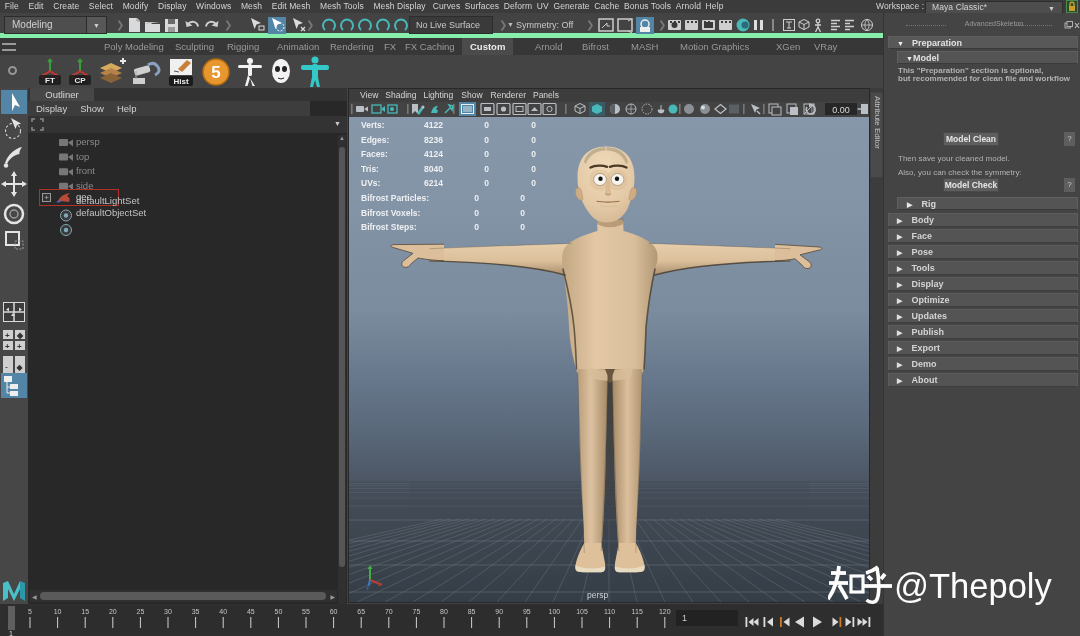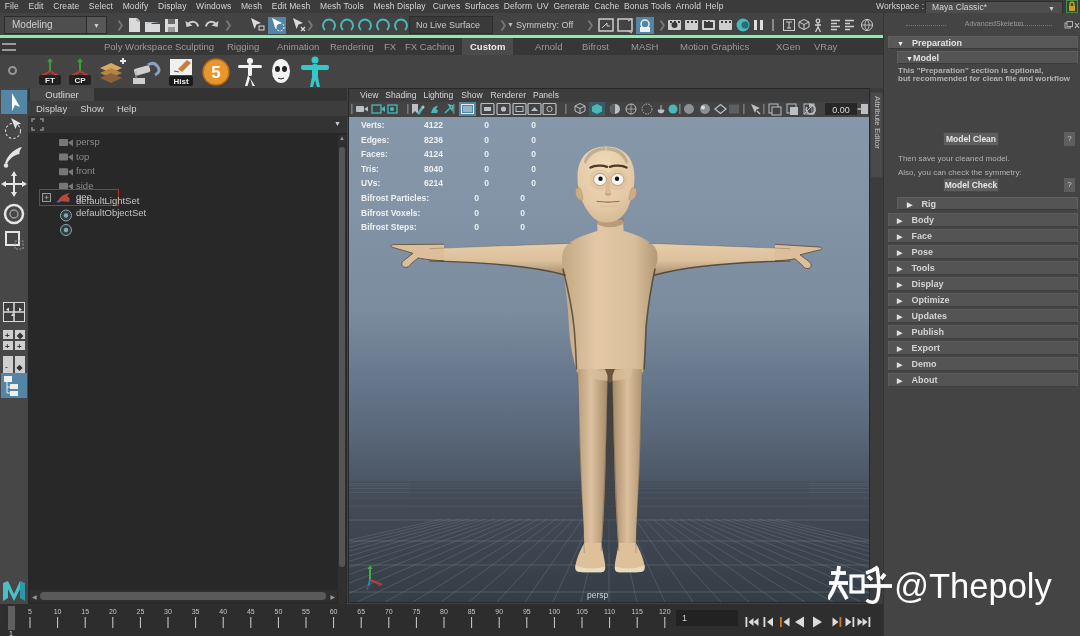--- a/index.html
+++ b/index.html
@@ -2,21 +2,21 @@
 <html><head><meta charset="utf-8"><style>
 *{margin:0;padding:0;box-sizing:border-box}
 html,body{width:1080px;height:636px;overflow:hidden;background:#434343;font-family:"Liberation Sans",sans-serif;}
 .abs{position:absolute}
 #stage{position:relative;width:1080px;height:636px;background:#434343}
 
 #menubar{left:0;top:0;width:1080px;height:13px;background:#3b3b3b;color:#d4d4d4;font-size:8.5px;line-height:13px;white-space:nowrap}
 #menubar>span{margin:0 4.8px;letter-spacing:0.1px}
 #menubar>span:nth-child(n+12){margin:0 2.3px}
 
-#toolbar{left:0;top:13px;width:883px;height:25px;background:#434343;border-bottom:3px solid #86efac}
+#toolbar{left:0;top:13px;width:883px;height:25px;background:#434343;border-bottom:5px solid #86efac}
 .tsep{position:absolute;top:5px;width:5px;height:14px;color:#787878;font-size:10px;line-height:14px}
 
 #shelftabs{left:0;top:38px;width:883px;height:17px;background:#373737;color:#9a9a9a;font-size:9.5px;line-height:17px;white-space:nowrap}
 #shelftabs span{margin:0 9px}
 #shelficons{left:0;top:55px;width:883px;height:33px;background:#444444}
 
 #leftcol{left:0;top:88px;width:28px;height:516px;background:#474747}
 
 #outliner{left:28px;top:88px;width:319px;height:516px;background:#282828}
 
@@ -139,21 +139,21 @@
           </g>
           <path d="M48 3.5 h9 M48 6.5 h6 M48 9.5 h9 M48 12.5 h6" stroke-width="1.4"></path>
           <path d="M62 3.5 h9 M62 6.5 h5 M62 9.5 h9 M62 12.5 h5" stroke-width="1.4"></path>
           <circle cx="84" cy="8" r="5.5"></circle>
           <path d="M78.5 8 h11 M84 2.5 a8 8 0 0 1 0 11 M84 2.5 a8 8 0 0 0 0 11" stroke-width="0.8"></path>
         </g>
       </svg>
 </div>
 <div class="abs" id="shelftabs">
       <span class="abs" style="left:20px;top:8px;margin:11px">Curves / Surfaces</span>
-      <span class="abs" style="left:104px;top:0;margin:0">Poly Workspace</span>
+      <span class="abs" style="left:104px;top:0;margin:0">Poly Modeling</span>
       <span class="abs" style="left:175px;top:0;margin:0">Sculpting</span>
       <span class="abs" style="left:227px;top:0;margin:0">Rigging</span>
       <span class="abs" style="left:277px;top:0;margin:0">Animation</span>
       <span class="abs" style="left:330px;top:0;margin:0">Rendering</span>
       <span class="abs" style="left:384px;top:0;margin:0">FX</span>
       <span class="abs" style="left:405px;top:0;margin:0">FX Caching</span>
       <span class="abs" style="left:462px;top:0;margin:0;color:#ececec;font-weight:bold;background:#4b4b4b;padding:0 8px;height:17px">Custom</span>
       <span class="abs" style="left:535px;top:0;margin:0">Arnold</span>
       <span class="abs" style="left:582px;top:0;margin:0">Bifrost</span>
       <span class="abs" style="left:631px;top:0;margin:0">MASH</span>
@@ -275,21 +275,21 @@
 </svg>
 <svg class="abs" style="left:1px;top:492px" width="26" height="24" viewBox="0 0 26 24">
         <path d="M2 3 l5-2 v17 l-5 3z" fill="#49c0c8"></path>
         <path d="M24 3 l-5-2 v17 l5 3z" fill="#2a98a8"></path>
         <path d="M7 1 l6 13 6-13 v8 l-6 12 -6-12z" fill="#49c0c8"></path>
       </svg>
 </div>
 <div class="abs" id="outliner">
 <div class="abs" style="left:0;top:0;width:319px;height:13px;background:#333"></div>
 <div class="abs" style="left:2px;top:0;width:64px;height:13px;background:#474747;color:#d8d8d8;font-size:9.5px;line-height:13px;text-align:center">Outliner</div>
-<div class="abs" style="left:0;top:13px;width:324px;height:15px;background:#3d3d3d;color:#d2d2d2;font-size:9.5px;line-height:15px"><span style="margin-left:8px">Display</span><span style="margin-left:13px">Show</span><span style="margin-left:13px">Help</span></div>
+<div class="abs" style="left:0;top:13px;width:282px;height:15px;background:#3d3d3d;color:#d2d2d2;font-size:9.5px;line-height:15px"><span style="margin-left:8px">Display</span><span style="margin-left:13px">Show</span><span style="margin-left:13px">Help</span></div>
 <div class="abs" style="left:0;top:28px;width:319px;height:17px;background:#333">
 <svg class="abs" style="left:3px;top:2px" width="13" height="13" viewBox="0 0 13 13">
           <g fill="none" stroke="#888" stroke-width="1.6">
             <path d="M1 4 V1 h3 M9 1 h3 v3 M12 9 v3 h-3 M4 12 H1 V9"></path>
           </g>
         </svg>
 <span class="abs" style="right:6px;top:4px;color:#ccc;font-size:7px">▼</span>
 </div>
 <div class="abs" id="otree" style="left:0;top:45px;width:319px;height:543px;font-size:9.5px;color:#8a8a8a">
 <svg class="abs" style="left:30px;top:3px" width="16" height="222" viewBox="0 0 16 222">

